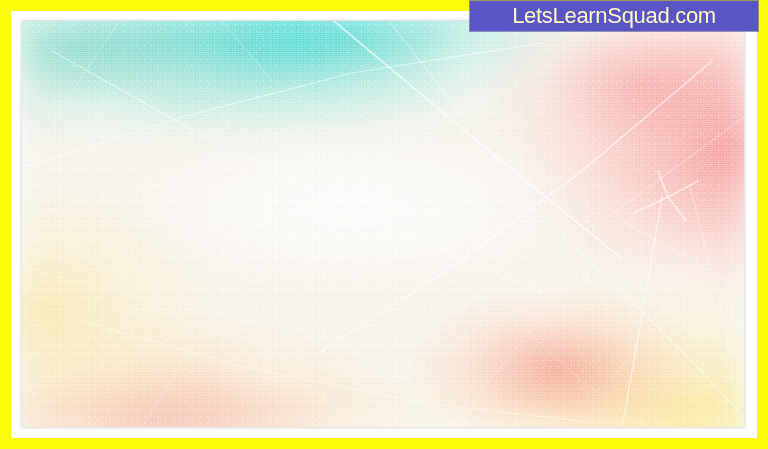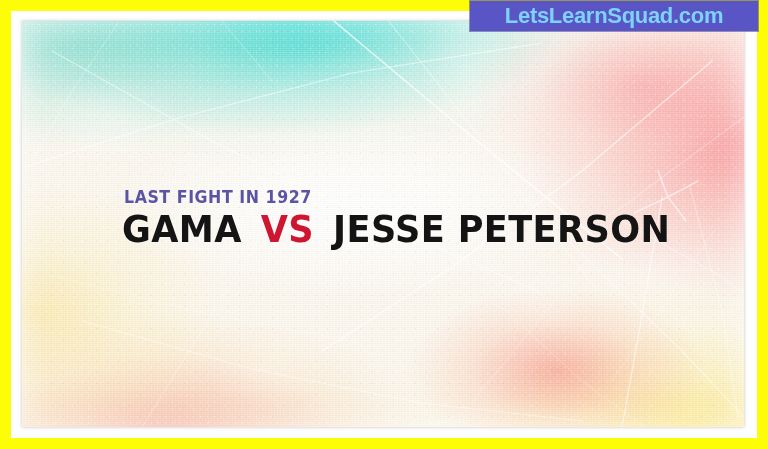--- a/index.html
+++ b/index.html
@@ -231,22 +231,22 @@
     background: #5a55c4;
     display: flex;
     align-items: center;
     justify-content: center;
     z-index: 20;
     box-shadow: 0 0 0 1px rgba(70,66,150,0.55);
   }
   .watermark-text {
     font-family: "Liberation Sans", sans-serif;
     font-size: 22px;
-    font-weight: bold;
-    color: #7dd3fc;
+    font-weight: normal;
+    color: #fef9c3;
     letter-spacing: -0.3px;
     white-space: nowrap;
     line-height: 1;
   }
 </style>
 </head>
 <body>
 
 <div class="poster-frame">
 
@@ -296,28 +296,20 @@
           <path d="M 646 176 L 636 150" stroke-width="1.8"></path>
           <path d="M 646 176 L 676 160" stroke-width="1.6"></path>
           <path d="M 646 176 L 664 200" stroke-width="1.5"></path>
           <path d="M 646 176 L 612 192" stroke-width="1.4"></path>
         </g>
       </svg>
     </div>
 
     <div class="vignette"></div>
 
-    <div class="text-block">
-      <div class="subtitle">LAST FIGHT IN 1927</div>
-      <div class="title-row">
-        <span class="fighter">GAMA</span>
-        <span class="vs-label">VS</span>
-        <span class="fighter">JESSE PETERSON</span>
-      </div>
-    </div>
 
   </div>
 
   <div class="watermark">
     <span class="watermark-text">LetsLearnSquad.com</span>
   </div>
 
 </div>
 
 </body></html>

